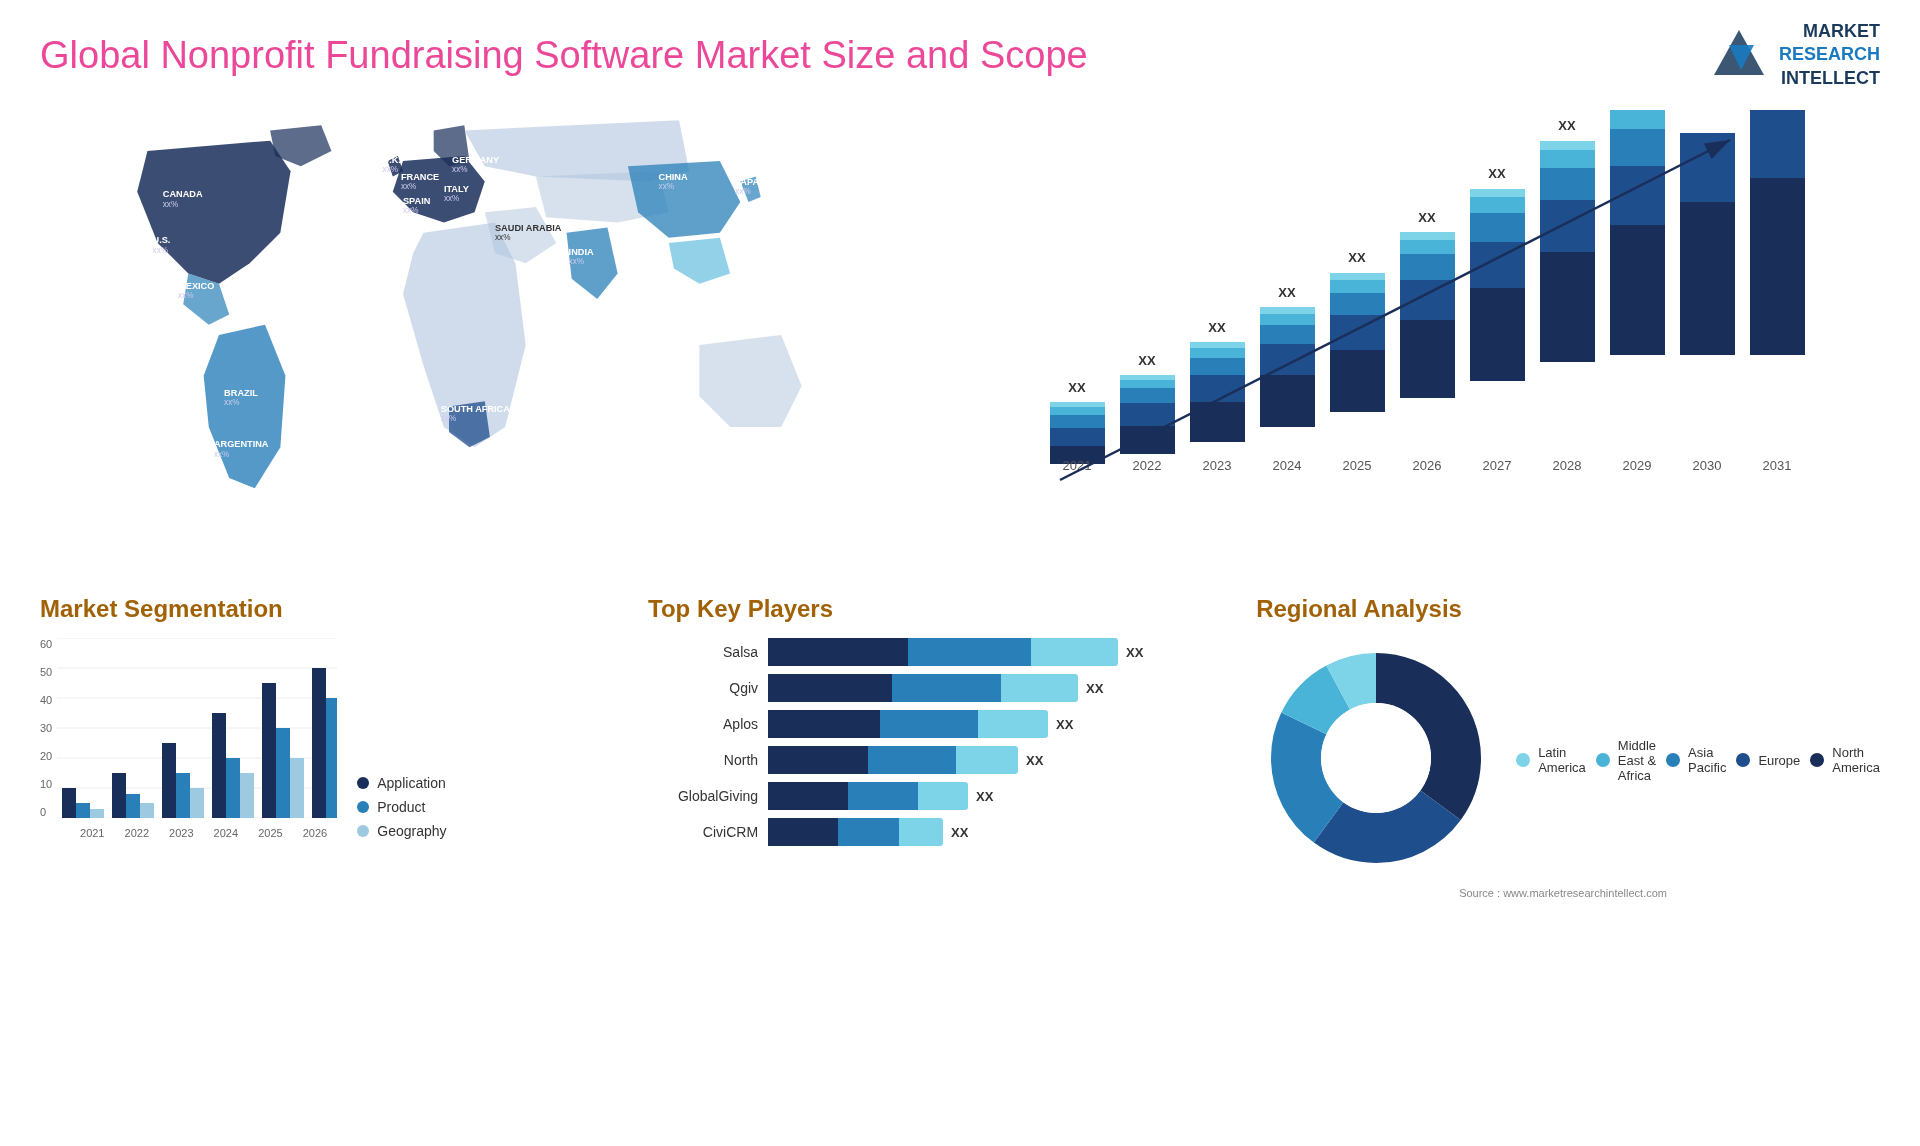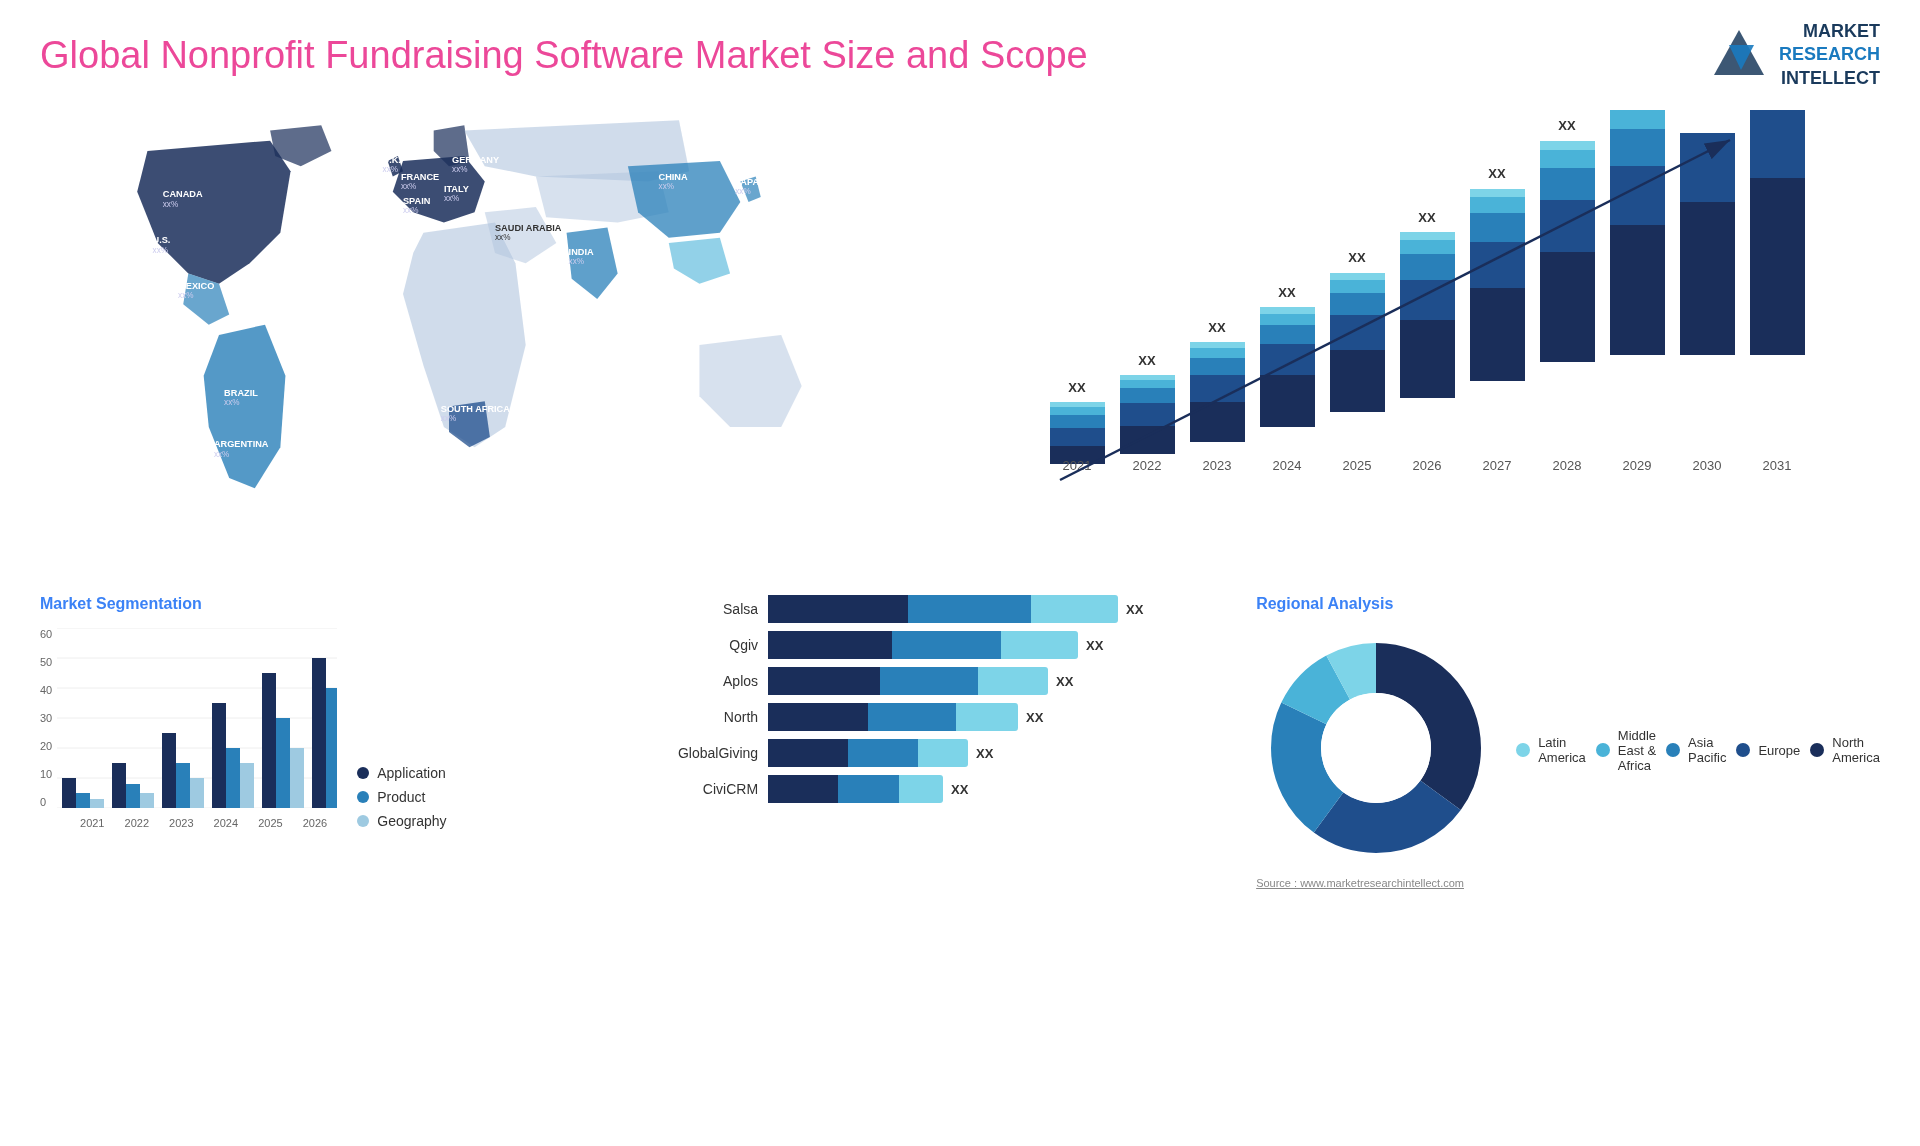--- a/index.html
+++ b/index.html
@@ -79,23 +79,23 @@
       grid-column: 1 / 3;
       grid-row: 2;
       display: grid;
       grid-template-columns: 1fr 1fr 1fr;
       gap: 20px;
       padding: 10px 0;
     }
 
     
     .section-title {
-      font-size: 16px;
+      font-size: 24px;
       font-weight: 700;
-      color: #3b82f6;
+      color: #a16207;
       margin-bottom: 15px;
     }
 
     
     .segmentation-section {
       padding: 5px 10px;
     }
     .seg-chart-area {
       display: flex;
       align-items: flex-end;
@@ -209,26 +209,25 @@
     }
     .reg-legend-dot {
       width: 14px;
       height: 14px;
       border-radius: 50%;
       flex-shrink: 0;
     }
 
     
     .source-text {
-      text-align: left;
+      text-align: center;
       font-size: 11px;
       color: #888;
       padding-right: 10px;
       margin-top: 5px;
-      text-decoration: underline;
     }
   </style>
 </head>
 <body>
 
 <div class="header">
   <h1 class="page-title">Global Nonprofit Fundraising Software Market Size and Scope</h1>
   <div class="logo-area">
     <svg class="logo-icon" viewBox="0 0 60 60">
       <polygon points="30,5 55,50 5,50" fill="#1a3a5c" opacity="0.85"></polygon>
@@ -488,20 +487,21 @@
           </div>
           <div class="legend-item">
             <div class="legend-dot" style="background:#9ecae1;"></div>
             <span>Geography</span>
           </div>
         </div>
       </div>
     </div>
 
     <div class="players-section">
+      <div class="section-title">Top Key Players</div>
 
       <div class="player-row">
         <div class="player-name">Salsa</div>
         <div class="player-bar-container">
           <div class="player-bar" style="width:350px;">
             <div class="player-bar-segment" style="width:40%;background:#1a2e5a;"></div>
             <div class="player-bar-segment" style="width:35%;background:#2980b9;"></div>
             <div class="player-bar-segment" style="width:25%;background:#7dd4e8;"></div>
           </div>
           <span class="player-xx">XX</span>

